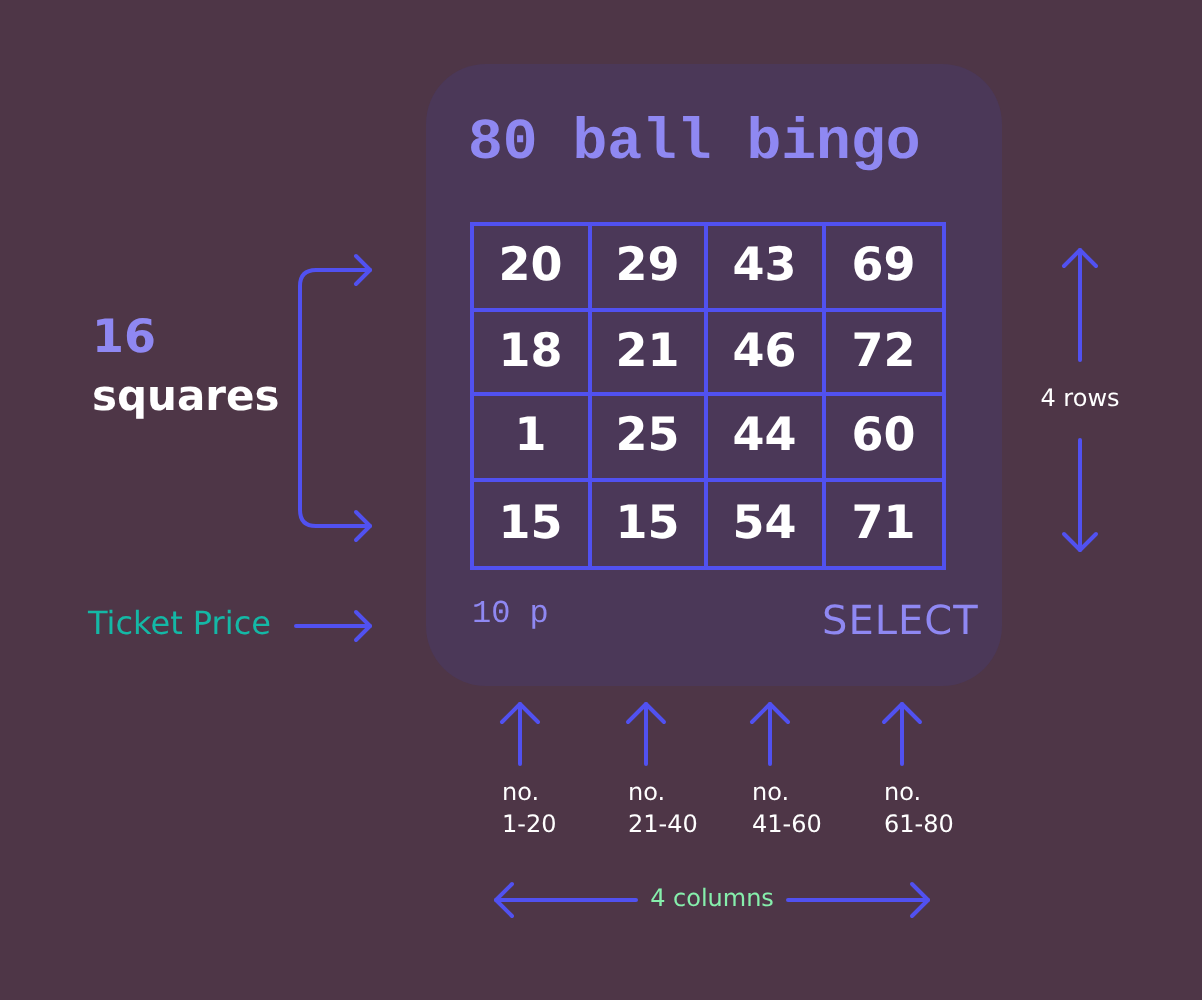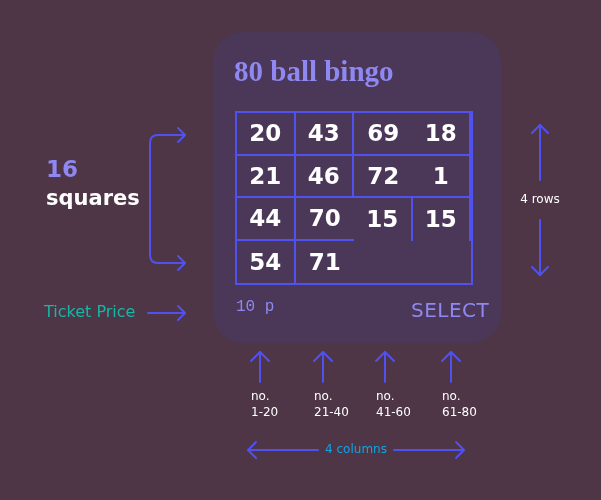--- a/index.html
+++ b/index.html
@@ -8,21 +8,21 @@
       background: #4e3647;
       font-family: "DejaVu Sans", sans-serif;
       color: #ffffff;
     }
     .card {
       position: absolute; left: 213px; top: 32px; width: 288px; height: 311px;
       background: #4b3858; border-radius: 30px;
     }
     .title {
       position: absolute; left: 234px; top: 55px;
-      font-family: Liberation Serif, serif; font-weight: bold;
+      font-family: Liberation Mono, monospace; font-weight: bold;
       font-size: 29px; color: #8f88f2; letter-spacing: 0px; white-space: nowrap;
     }
     .grid {
       position: absolute; left: 235px; top: 111px; width: 238px; height: 174px;
       display: grid; grid-template-columns: repeat(4, 1fr); grid-template-rows: repeat(4, 1fr);
       border: 2px solid #5151f0; box-sizing: border-box;
     }
     .cell {
       display: flex; align-items: center; justify-content: center;
       border-right: 2px solid #5151f0; border-bottom: 2px solid #5151f0;
@@ -36,40 +36,42 @@
     }
     .select {
       position: absolute; left: 411px; top: 298px; font-size: 20px; color: #8f88f2;
       font-family: "DejaVu Sans", sans-serif; letter-spacing: 0.5px; cursor: pointer;
     }
     .sq-num { position: absolute; left: 46px; top: 156px; font-weight: bold; font-size: 23px; color: #8f88f2; }
     .sq-label { position: absolute; left: 46px; top: 186px; font-size: 21px; color: #ffffff; font-weight: bold; }
     .ticket-label { position: absolute; left: 44px; top: 302px; font-size: 16px; color: #14b8a6; }
     .rows-label { position: absolute; left: 515px; top: 192px; font-size: 12px; color: #ffffff; width: 50px; text-align: center; }
     .colno { position: absolute; font-size: 12px; color: #ffffff; line-height: 16px; text-align: left; }
-    .cols-label { position: absolute; left: 320px; top: 442px; width: 72px; text-align: center; font-size: 12px; color: #0ea5e9; }
+    .cols-label { position: absolute; left: 320px; top: 442px; width: 72px; text-align: center; font-size: 12px; color: #86efac; }
     svg.overlay { position: absolute; left: 0; top: 0; }
   </style>
 </head>
 <body>
 
 <div class="card"></div>
 <div class="title">80 ball bingo</div>
 
 <div class="grid">
   <div class="cell">20</div>
+  <div class="cell">29</div>
   <div class="cell">43</div>
   <div class="cell last-col">69</div>
   <div class="cell">18</div>
   <div class="cell">21</div>
   <div class="cell">46</div>
   <div class="cell last-col">72</div>
   <div class="cell">1</div>
+  <div class="cell">25</div>
   <div class="cell">44</div>
-  <div class="cell last-col">70</div>
+  <div class="cell last-col">60</div>
   <div class="cell last-row">15</div>
   <div class="cell last-row">15</div>
   <div class="cell last-row">54</div>
   <div class="cell last-row last-col">71</div>
 </div>
 
 <div class="price">10 p</div>
 <div class="select">SELECT</div>
 
 <div class="sq-num">16</div>

